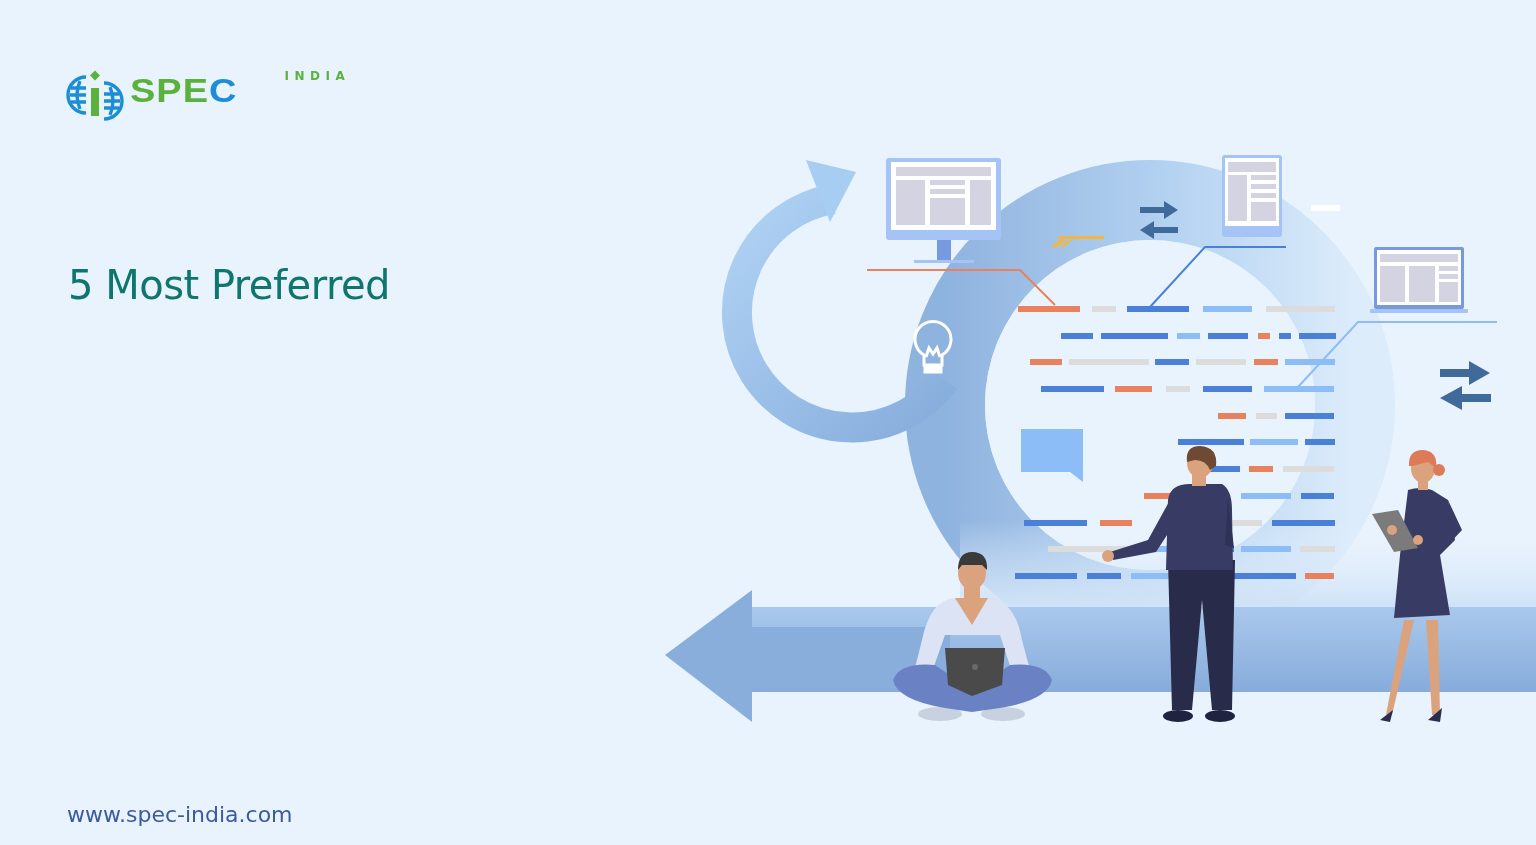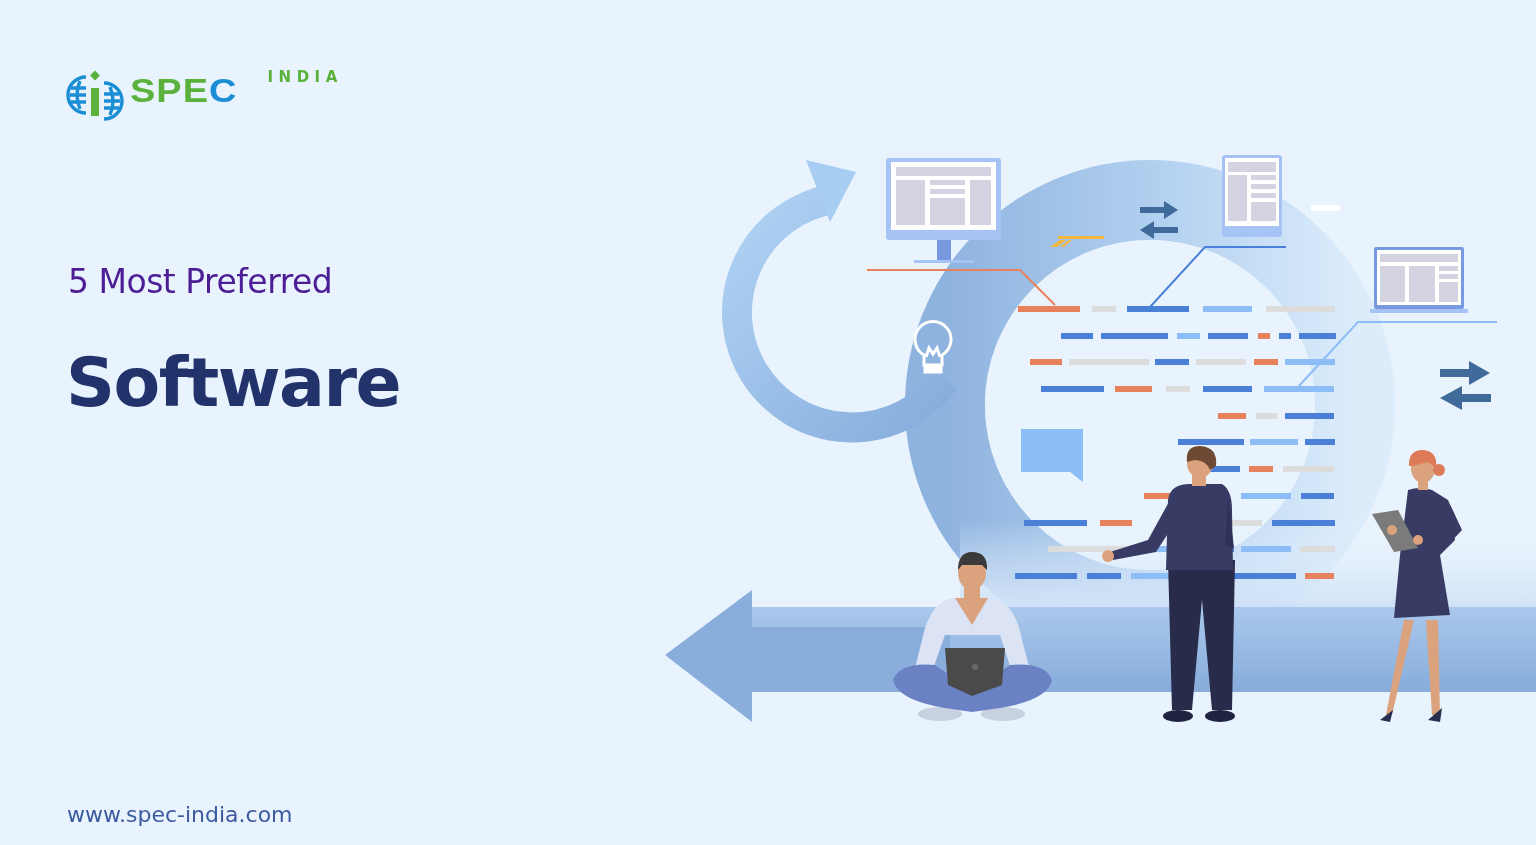--- a/index.html
+++ b/index.html
@@ -16,26 +16,26 @@
     .logo-globe { width: 58px; height: 58px; }
     .logo-text { display: flex; flex-direction: row; line-height: 1; }
     .logo-spec {
       font-family: "Liberation Sans", sans-serif;
       font-size: 38px; font-weight: bold; color: #5ab23c;
       letter-spacing: 1px; transform: scaleY(0.88); transform-origin: top left;
     }
     .logo-spec .c { color: #1c8ed6; }
     .logo-india {
       font-family: "DejaVu Sans", sans-serif;
-      font-size: 15px; font-weight: bold; color: #5ab23c;
-      letter-spacing: 5.5px; margin-left: 30px; margin-top: -4px;
+      font-size: 12px; font-weight: bold; color: #5ab23c;
+      letter-spacing: 5.5px; margin-left: 47px; margin-top: -4px;
     }
     .subtitle {
       position: absolute; left: 68px; top: 262px;
-      font-size: 33px; font-weight: normal; color: #4c1d95;
+      font-size: 40px; font-weight: normal; color: #0f766e;
       letter-spacing: -0.5px;
     }
     .title {
       position: absolute; left: 66px; top: 340px;
       font-size: 68px; font-weight: bold; color: #22326a;
       line-height: 86px; letter-spacing: -1.5px;
     }
     .title span { display: block; }
     .website {
       position: absolute; left: 67px; top: 778px;
@@ -60,21 +60,20 @@
     <rect x="25.5" y="8" width="7" height="7" transform="rotate(45 29 11.5)" fill="#5ab23c"></rect>
   </svg>
   <div class="logo-text">
     <div class="logo-spec"><span>SPE</span><span class="c">C</span></div>
     <div class="logo-india">INDIA</div>
   </div>
 </div>
 
 <div class="subtitle">5 Most Preferred</div>
 <h1 class="title">
-  <span>Software</span>
 </h1>
 
 <div class="website">www.spec-india.com</div>
 
 <svg class="illustration" viewBox="0 0 1536 845">
   <defs>
     <linearGradient id="ringGrad" x1="0" y1="0" x2="1" y2="0">
       <stop offset="0" stop-color="#8fb3df"></stop>
       <stop offset="0.55" stop-color="#b4d2f1"></stop>
       <stop offset="1" stop-color="#dcecfb"></stop>

